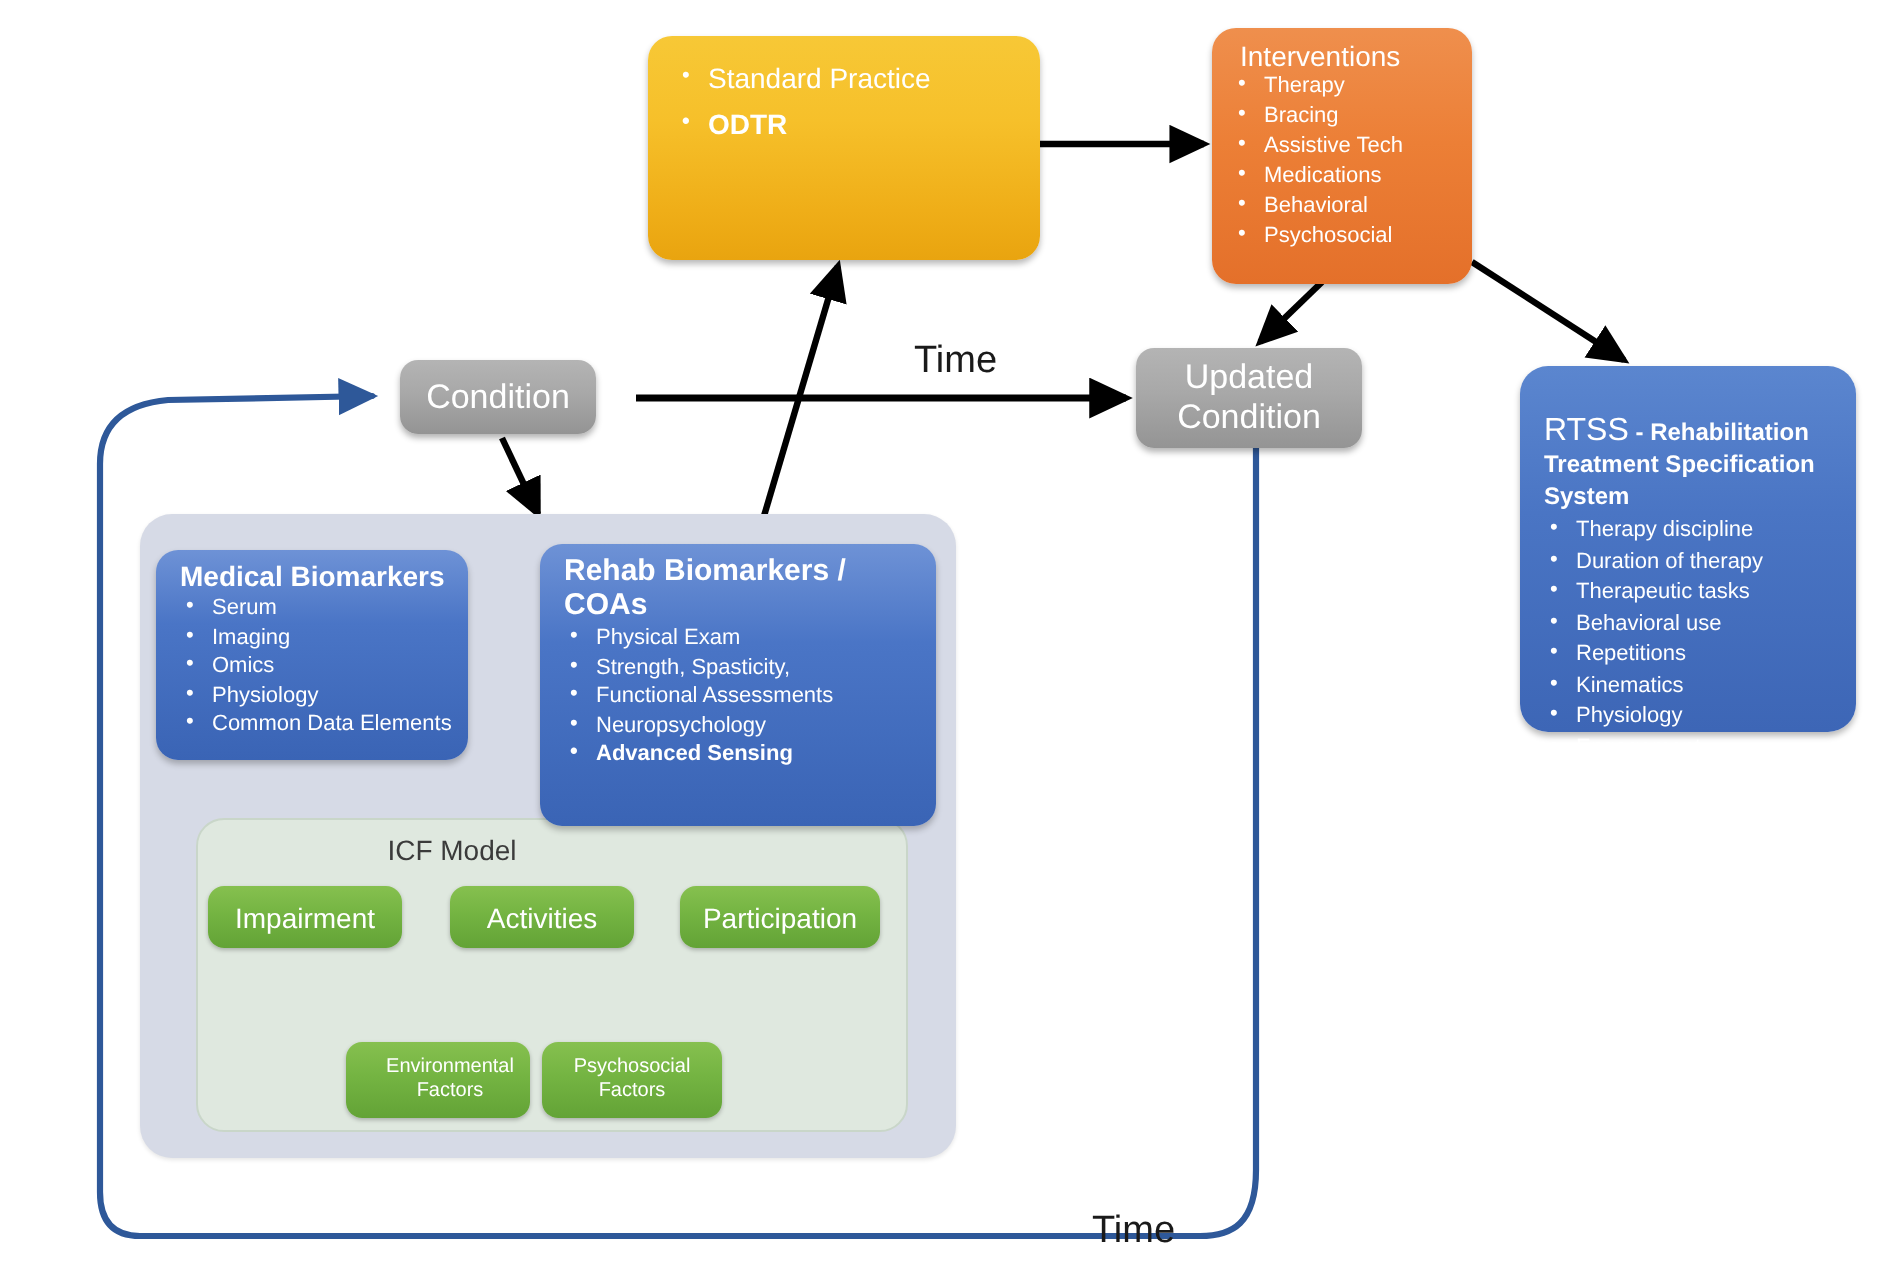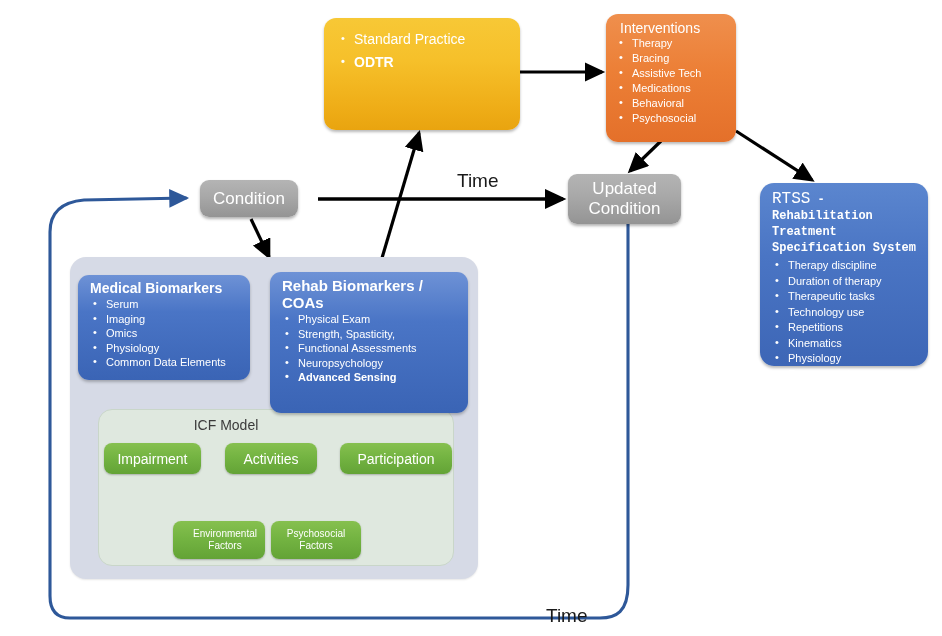--- a/index.html
+++ b/index.html
@@ -70,21 +70,21 @@
     border-radius:16px;
     box-shadow:0 1px 2px rgba(0,0,0,.10);
   }
   
   .n-biom{
     background:linear-gradient(180deg,#6e92d6 0%,#4a75c6 35%,#3a64b5 100%);
     box-shadow:0 2px 3px rgba(0,0,0,.25);
     border-radius:11px;
     padding:5px 6px 0 10px;
   }
-  .n-medbio{ left:78px; top:275px; width:172px; height:105px; }
+  .n-medbio{ left:78px; top:275px; width:156px; height:105px; }
   .n-rehabbio{ left:270px; top:272px; width:198px; height:141px; }
 
   
   .panel-icf{
     position:absolute;
     left:98px; top:409px; width:356px; height:157px;
     background:#dfe8df;
     border:1px solid #c9d6c9;
     border-radius:14px;
     box-sizing:border-box;
@@ -98,21 +98,21 @@
     background:linear-gradient(180deg,#86c04f 0%,#74b442 45%,#63a336 100%);
     box-shadow:0 1px 2px rgba(0,0,0,.25);
     border-radius:8px;
     color:#fff;
     display:flex;align-items:center;justify-content:center;
     text-align:center;
     box-sizing:border-box;
   }
   .g-impair{ left:104px; top:443px; width:97px; height:31px; font-size:14px; }
   .g-activ{ left:225px; top:443px; width:92px; height:31px; font-size:14px; }
-  .g-part{ left:340px; top:443px; width:112px; height:31px; font-size:14px; }
+  .g-part{ left:340px; top:443px; width:100px; height:31px; font-size:14px; }
   .g-env{ left:173px; top:521px; width:92px; height:38px; font-size:10px; line-height:12px;padding-left:12px; }
   .g-psy{ left:271px; top:521px; width:90px; height:38px; font-size:10px; line-height:12px; }
 
   
   .card-title{
     font-weight:bold;
     color:#ffffff;
     display:block;
   }
   .t-decision{ font-size:15px; margin:0 0 1px 4px; }
@@ -138,23 +138,22 @@
   .bl-decision li:before{ left:6px; top:0; font-size:12px; }
   .bl-decision li.bold{ font-weight:bold; }
   .bl-interventions li{ font-size:11px; line-height:15px; padding-left:20px; }
   .bl-interventions li:before{ left:7px; top:0px; font-size:10px; }
   .bl-bio li{ font-size:11px; line-height:14.5px; }
   .bl-bio li.bold{ font-weight:bold; }
   .bl-rtss li{ font-size:11px; line-height:15.5px; padding-left:22px; }
   .bl-rtss li:before{ left:8px; top:0; font-size:10px; }
 
   .rtss-head{
-    color:#fff; font-size:12px; line-height:16px; margin:0 0 2px 2px;
+    color:#fff; font-size:12px; line-height:16px; margin:17px 0 2px 2px;
     font-weight:bold;
-    font-family:Liberation Mono, monospace;
   }
   .rtss-head .big{ font-size:16px; font-weight:normal; }
   .rtss-head .sub{ font-size:12px; font-weight:bold; }
 
   
   .lbl{
     position:absolute;
     color:#1a1a1a;
     font-size:19px;
   }
@@ -231,21 +230,21 @@
   </div>
 
   <div class="node n-rtss">
     <div class="rtss-head">
       <span class="big">RTSS</span><span class="sub"> - </span><span class="sub">Rehabilitation Treatment Specification System</span>
     </div>
     <ul class="blist bl-rtss">
       <li>Therapy discipline</li>
       <li>Duration of therapy</li>
       <li>Therapeutic tasks</li>
-      <li>Technology use</li>
+      <li>Behavioral use</li>
       <li>Repetitions</li>
       <li>Kinematics</li>
       <li>Physiology</li>
       <li>Engagement</li>
     </ul>
   </div>
 
   <div class="node n-gray n-condition">Condition</div>
   <div class="node n-gray n-updated">Updated Condition</div>
 

